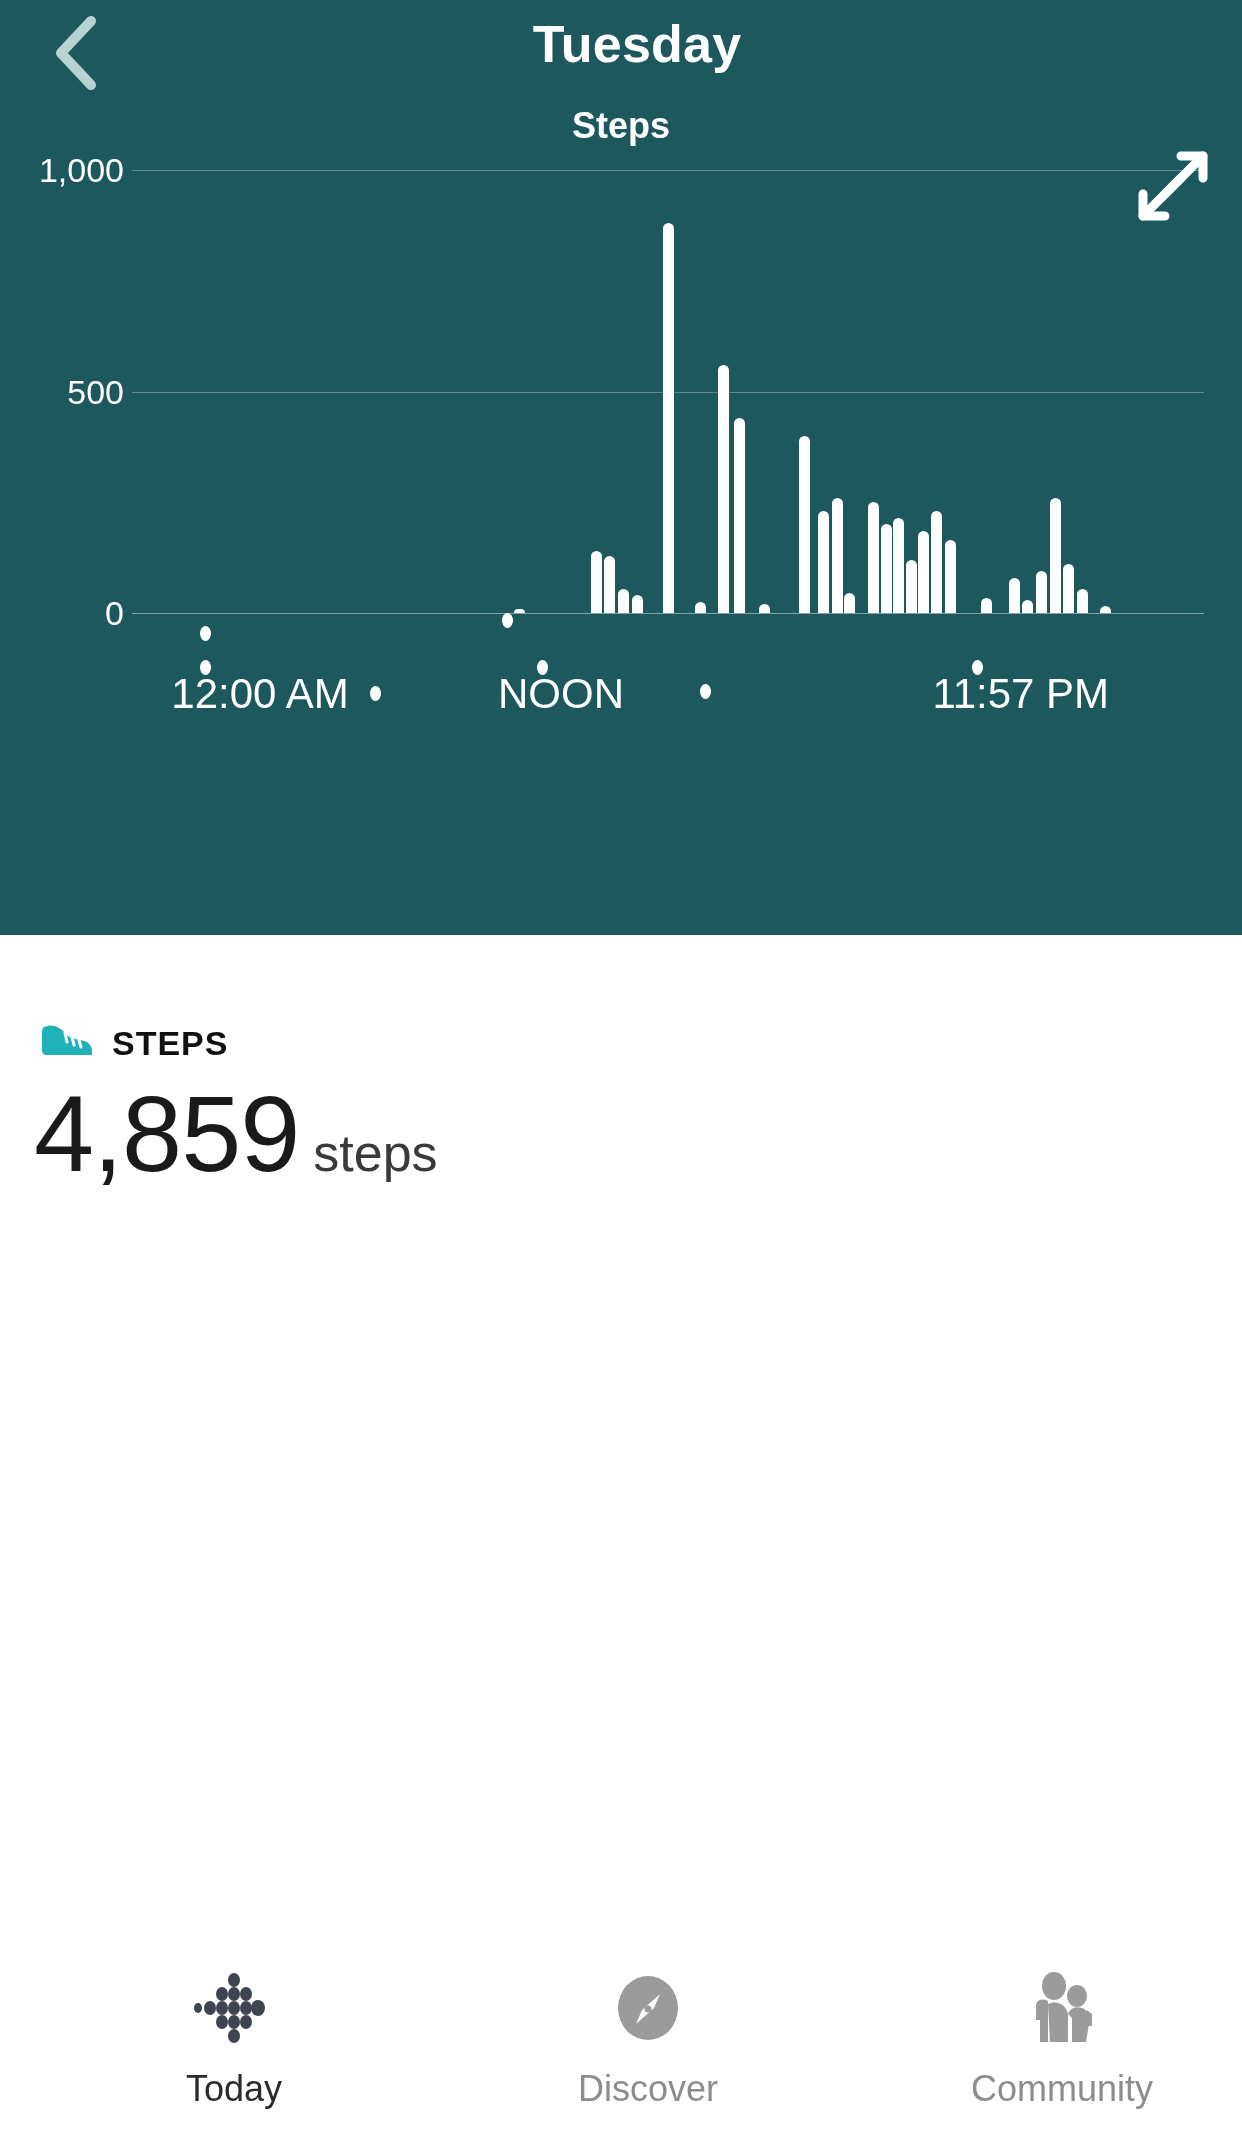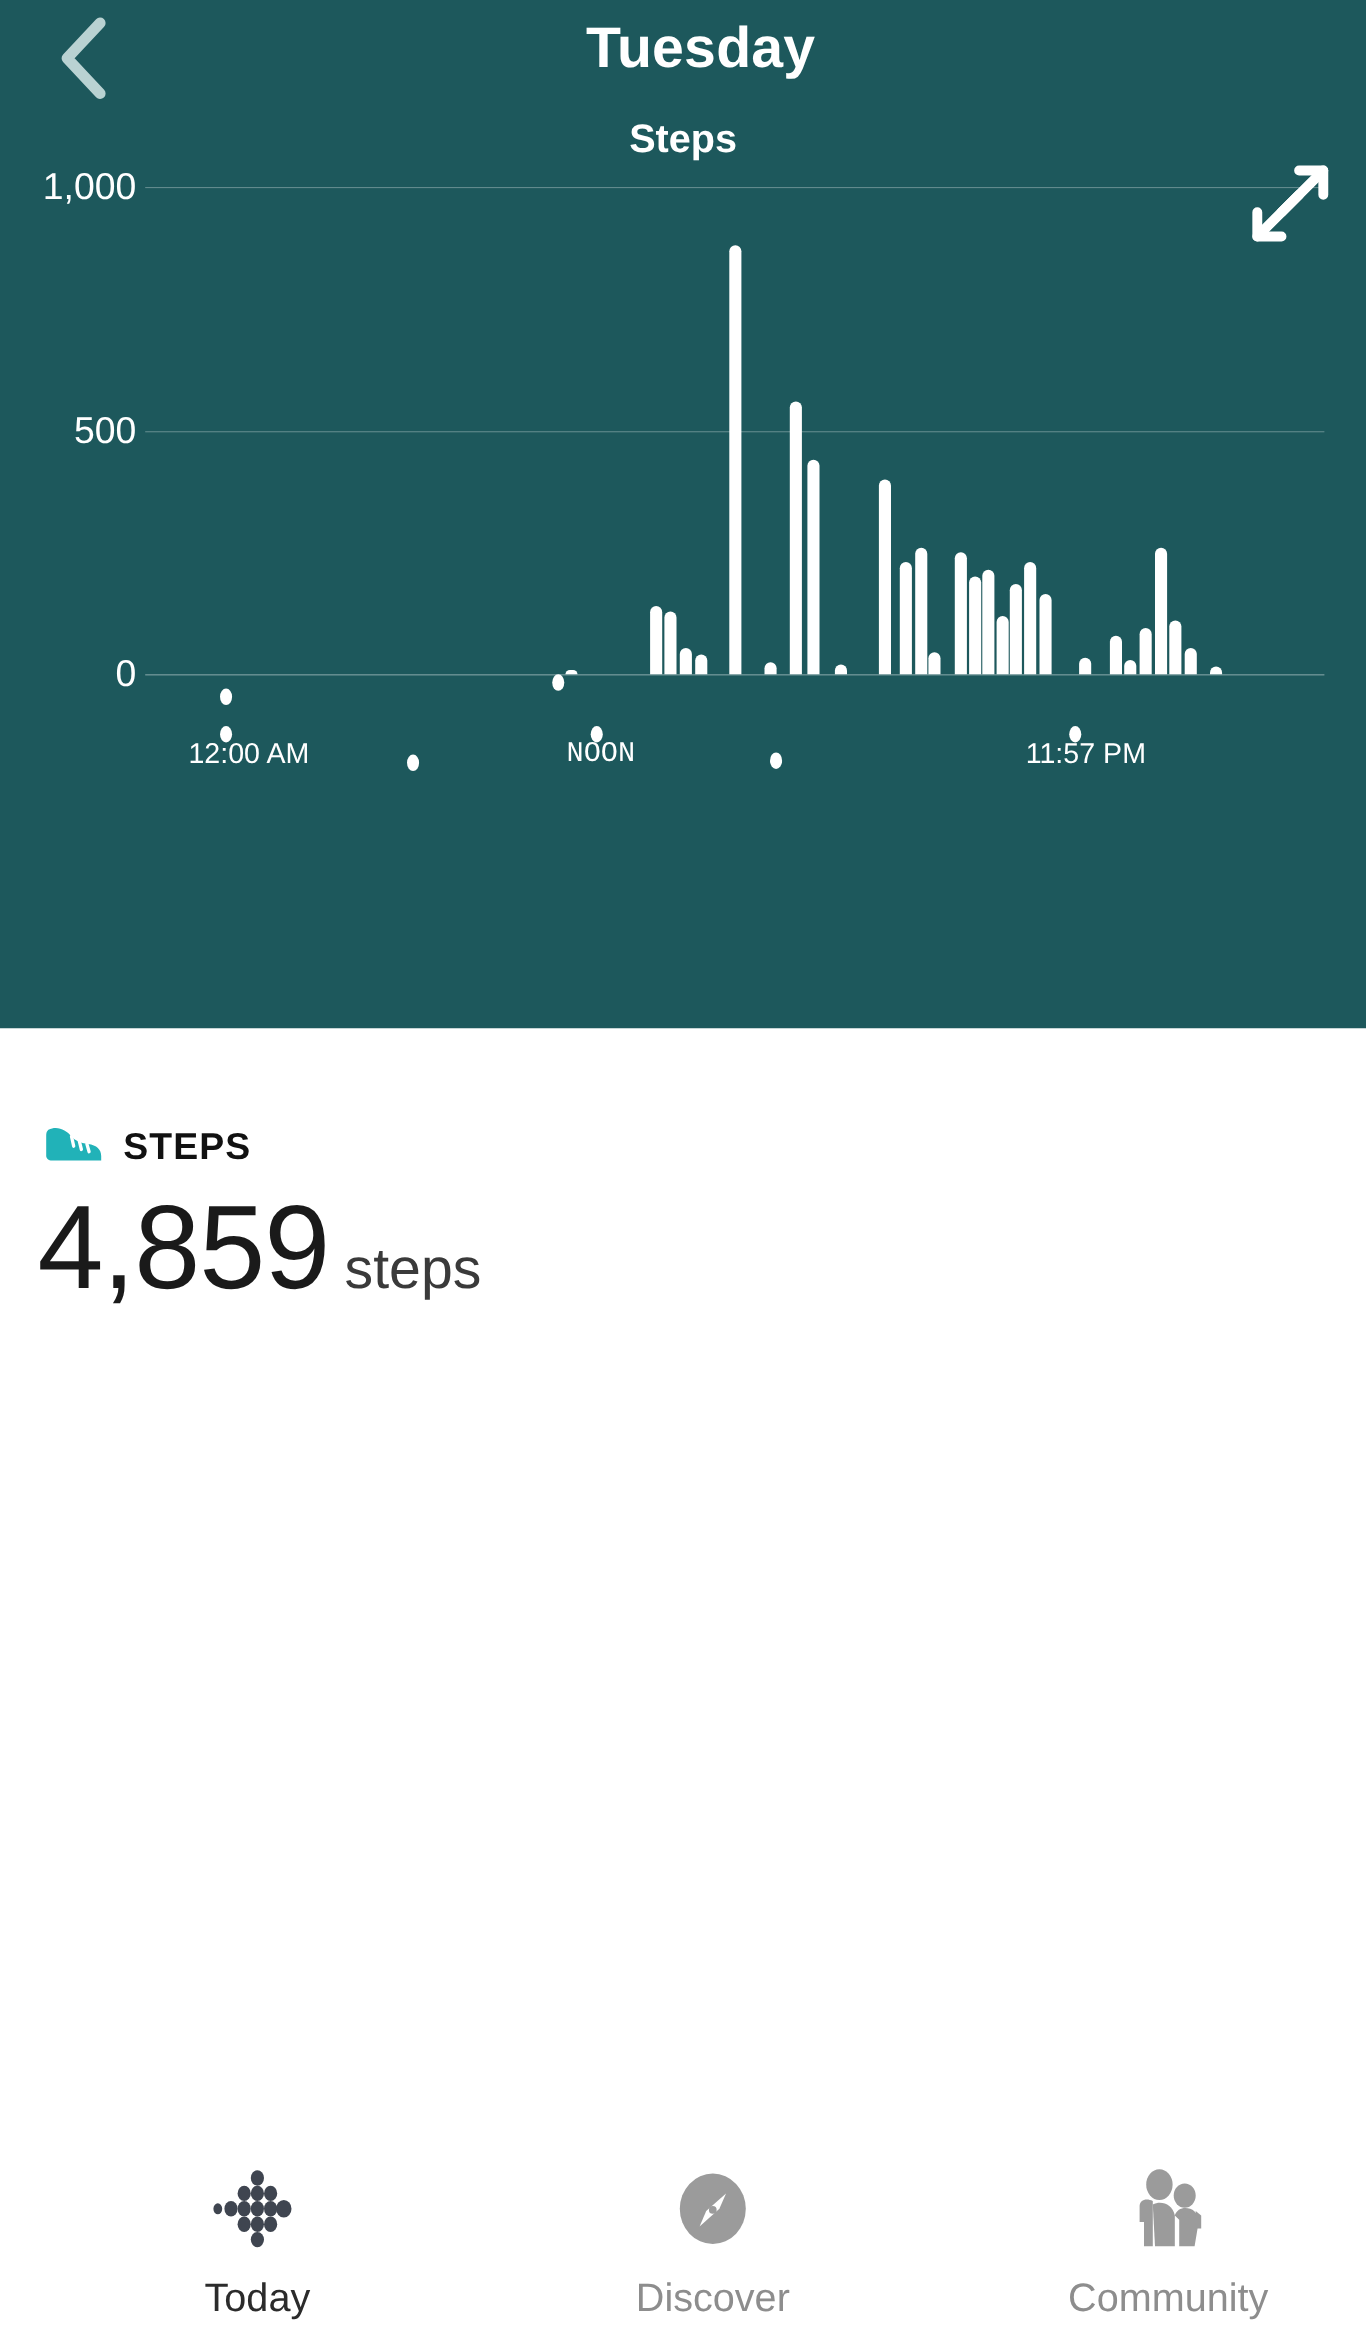--- a/index.html
+++ b/index.html
@@ -56,21 +56,21 @@
   }
   .bar{
     position:absolute;bottom:0;width:11px;
     background:#ffffff;border-radius:6px 6px 0 0;
   }
   .xdot{
     position:absolute;width:11px;height:15px;border-radius:50%;
     background:#ffffff;
   }
   .xlabel{
-    position:absolute;color:#ffffff;font-size:26px;font-weight:500;
+    position:absolute;color:#ffffff;font-size:42px;font-weight:500;
     white-space:nowrap;
   }
 
   
   #detail{
     position:absolute;left:0;top:935px;width:1242px;
     height:1050px;background:#ffffff;
   }
   #steps-header{
     position:absolute;left:40px;top:86px;
@@ -182,21 +182,21 @@
       </div>
     <div id="xlayer">
         <div class="xdot" style="left: 199.536px; top: 626px;"></div>
         <div class="xdot" style="left: 199.536px; top: 660px;"></div>
         <div class="xdot" style="left: 369.984px; top: 686px;"></div>
         <div class="xdot" style="left: 501.84px; top: 613px;"></div>
         <div class="xdot" style="left: 537.216px; top: 660px;"></div>
         <div class="xdot" style="left: 700.16px; top: 684px;"></div>
         <div class="xdot" style="left: 972.448px; top: 660px;"></div>
         <div class="xlabel" style="left: 171.32px; top: 670px;">12:00 AM</div>
-        <div class="xlabel" style="left: 515px; top: 670px; font-family: Liberation Mono, monospace;">NOON</div>
+        <div class="xlabel" style="left: 498px; top: 670px;">NOON</div>
         <div class="xlabel" style="left: 932.44px; top: 670px;">11:57 PM</div>
       </div>
   </div>
 </div>
 
 <div id="detail">
   <div id="steps-header">
     <span>
       <svg width="54" height="40" viewBox="0 0 54 40" aria-hidden="true">
         <path d="M4 6 C12 2 20 6 25 12 C28 16 33 18 40 19 C48 20 52 24 52 30 L52 34 L6 34 C4 34 2 32 2 30 L2 12 C2 8 3 7 4 6 Z" fill="#21b2b8"></path>

